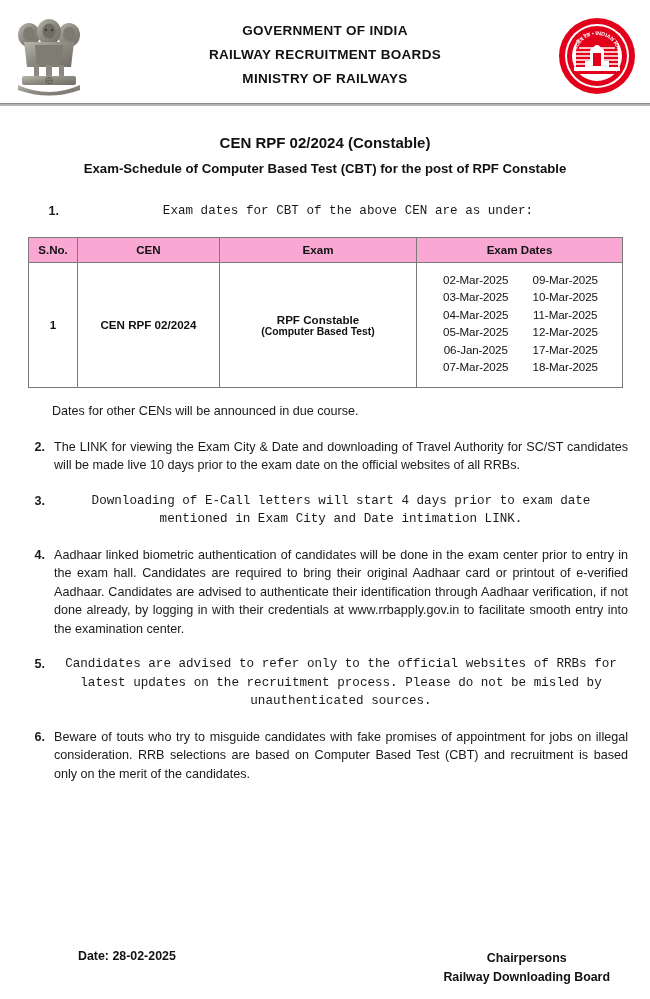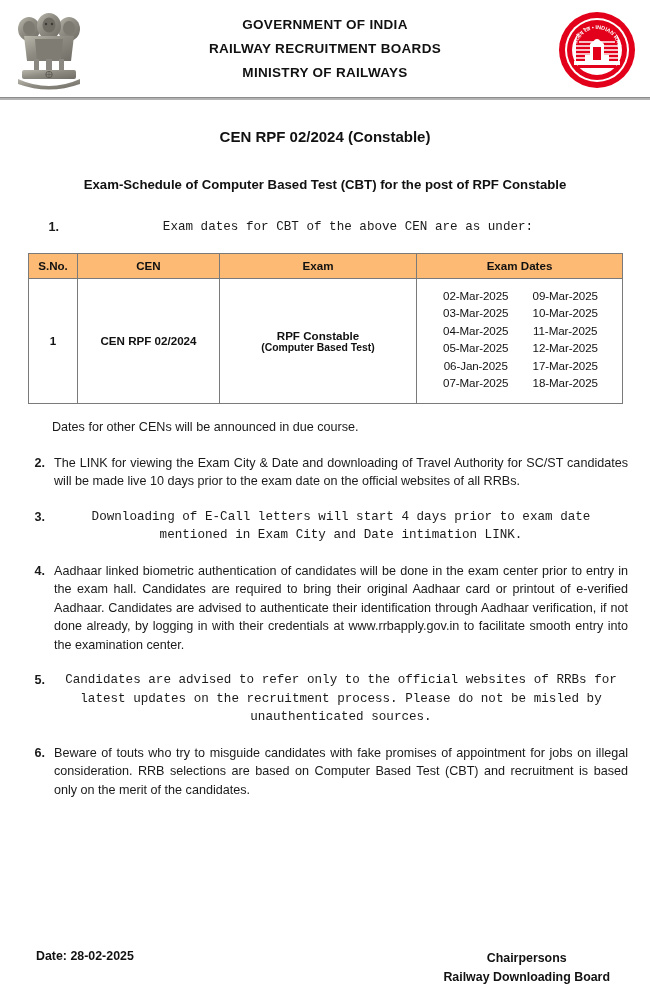--- a/index.html
+++ b/index.html
@@ -14,20 +14,21 @@
     font-family: "Liberation Sans", sans-serif;
     color: #1a1a1a;
     overflow: hidden;
   }
 
   
   .header {
     position: relative;
     height: 98px;
     box-sizing: border-box;
+    margin-top: 6px;
   }
   .emblem {
     position: absolute;
     left: 14px;
     top: 9px;
     width: 70px;
     height: 84px;
   }
   .rail-logo {
     position: absolute;
@@ -66,21 +67,21 @@
     font-size: 15px;
     font-weight: bold;
     color: #111111;
     margin-top: 30px;
   }
   .doc-subtitle {
     text-align: center;
     font-size: 13.2px;
     font-weight: bold;
     color: #111111;
-    margin-top: 32px;
+    margin-top: 10px;
   }
 
   
   .content {
     padding: 0 22px 0 28px;
   }
   .item {
     display: flex;
     align-items: flex-start;
     margin-top: 17px;
@@ -129,21 +130,21 @@
     width: 594px;
     margin-left: 0px;
     table-layout: fixed;
   }
   table.sched th,
   table.sched td {
     border: 1px solid #7a7a7a;
     font-size: 11.6px;
   }
   table.sched th {
-    background: #fdba74;
+    background: #f9a8d4;
     font-weight: bold;
     height: 22px;
     text-align: center;
     color: #111111;
   }
   table.sched td {
     text-align: center;
     vertical-align: middle;
     font-weight: bold;
     color: #111111;
@@ -173,21 +174,21 @@
     font-size: 10.4px;
     font-weight: bold;
   }
 
   
   .footer {
     position: absolute;
     left: 0;
     right: 0;
     bottom: 12px;
-    padding: 0 22px 0 36px;
+    padding: 0 22px 0 78px;
     box-sizing: border-box;
     display: flex;
     justify-content: space-between;
     align-items: flex-start;
   }
   .footer .date {
     font-size: 12.4px;
     font-weight: bold;
     color: #111111;
   }

